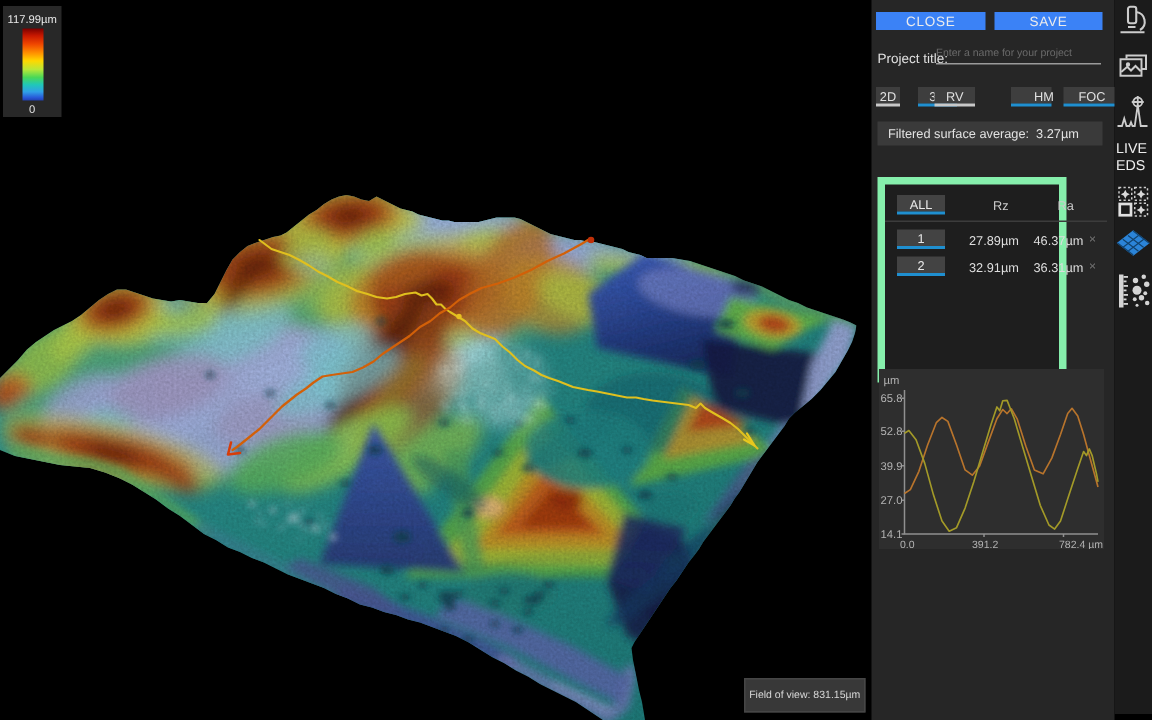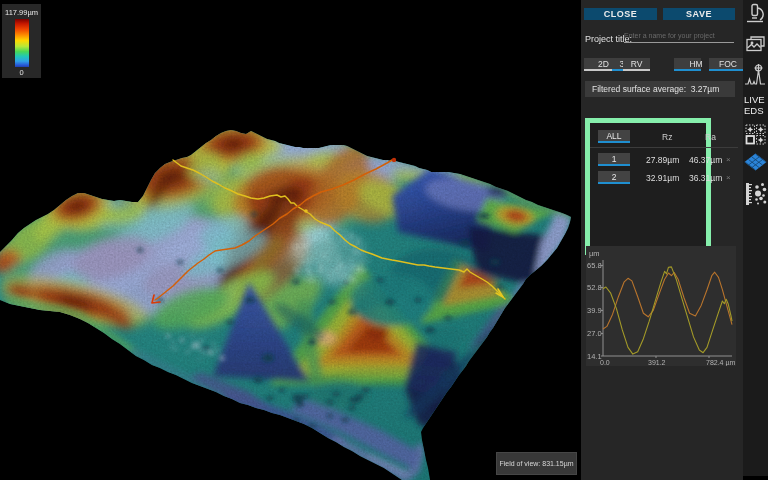--- a/index.html
+++ b/index.html
@@ -7,21 +7,21 @@
 #stage { position:relative; width:768px; height:480px; background:#000; }
 #view { position:absolute; left:0; top:0; width:581px; height:480px; background:#000; }
 #legend { position:absolute; left:2px; top:4px; width:39px; height:74px; background:#282828; }
 #legend .t { color:#e8e8e8; font-size:7.5px; text-align:center; margin-top:4px; letter-spacing:0; }
 #legend .bar { width:14px; height:48px; margin:2px auto 1px auto;
   background:linear-gradient(to bottom,#7a0000 0%,#c81800 10%,#f04800 22%,#ff9000 34%,#ffd800 45%,#b8e838 57%,#48d858 68%,#20c8b8 78%,#30a0e8 88%,#2858d8 96%,#2040b0 100%); }
 #legend .z { color:#e0e0e0; font-size:7.5px; text-align:center; }
 #fov { position:absolute; left:496px; top:452px; width:81px; height:23px; background:#383838; border:1px solid #464646; color:#d8d8d8; font-size:7px; display:flex; align-items:center; justify-content:center; white-space:nowrap; }
 #panel { position:absolute; left:581px; top:0; width:162px; height:480px; background:#262626; }
 #toolbar { position:absolute; left:743px; top:0; width:25px; height:476px; background:#1b1b1b; }
-.btn { position:absolute; background:#0c4a6e; color:#ececec; font-size:9px; display:flex; align-items:center; justify-content:center; letter-spacing:.5px;font-weight:bold; }
+.btn { position:absolute; background:#3b82f6; color:#ececec; font-size:9px; display:flex; align-items:center; justify-content:center; letter-spacing:.5px; }
 #closeBtn { left:3px; top:8px; width:73px; height:12px; }
 #saveBtn { left:82px; top:8px; width:72px; height:12px; }
 #ptlabel { position:absolute; left:4px; top:34px; color:#e0e0e0; font-size:9px; }
 #ptinput { position:absolute; left:43px; top:28px; width:110px; height:15px; border-bottom:1px solid #9a9a9a; color:#6a6a6a; font-size:7px; display:flex; align-items:flex-end; padding-bottom:3px; white-space:nowrap; overflow:hidden; }
 .tab { position:absolute; top:58px; height:11px; background:#3e3e3e; color:#e0e0e0; font-size:8.5px; display:flex; align-items:center; justify-content:center; }
 .tab .ul { position:absolute; left:0; bottom:-2px; width:100%; height:2px; }
 #filtbar { position:absolute; left:4px; top:81px; width:150px; height:16px; background:#3a3a3a; color:#e2e2e2; font-size:8.5px; display:flex; align-items:center; padding-left:7px; }
 #tablebox { position:absolute; left:4px; top:118px; width:126px; height:137px; background:#1e1e1e; border:5px solid #86efac; }
 #graphbox { position:absolute; left:5px; top:246px; width:150px; height:120px; background:#2e2e2e; }
 .tbtn { position:absolute; background:#434343; color:#e8e8e8; font-size:8.5px; display:flex; align-items:center; justify-content:center; }
@@ -405,21 +405,21 @@
       <div class="bar"></div>
       <div class="z">0</div>
     </div>
     <div id="fov">Field of view: 831.15µm</div>
   </div>
   <div id="panel">
     <div class="btn" id="closeBtn">CLOSE</div>
     <div class="btn" id="saveBtn">SAVE</div>
     <div id="ptlabel">Project title:</div>
     <div id="ptinput">Enter a name for your project</div>
-    <div class="tab" style="left:3px;width:39px;">2D<div class="ul" style="background:#c8c8c8;"></div></div>
+    <div class="tab" style="left:3px;width:16px;">2D<div class="ul" style="background:#c8c8c8;"></div></div>
     <div class="tab" style="left:31px;width:26px;">3D<div class="ul" style="background:#1f8fd0;"></div></div>
     <div class="tab" style="left:42px;width:27px;">RV<div class="ul" style="background:#c8c8c8;"></div></div>
     <div class="tab" style="left:93px;width:27px;padding-left:17px;">HM<div class="ul" style="background:#1f8fd0;"></div></div>
     <div class="tab" style="left:128px;width:38px;">FOC<div class="ul" style="background:#1f8fd0;"></div></div>
     <div id="filtbar">Filtered surface average:&nbsp; 3.27µm</div>
     <div id="tablebox">
       <div class="tbtn" style="left:8px;top:7px;width:32px;height:11px;">ALL<div class="ul"></div></div>
       <div class="hdr" style="left:72px;top:9px;">Rz</div>
       <div class="hdr" style="left:115px;top:9px;">Ra</div>
       <div style="position:absolute;left:0;top:24px;width:148px;height:1px;background:#3c3c3c;"></div>

